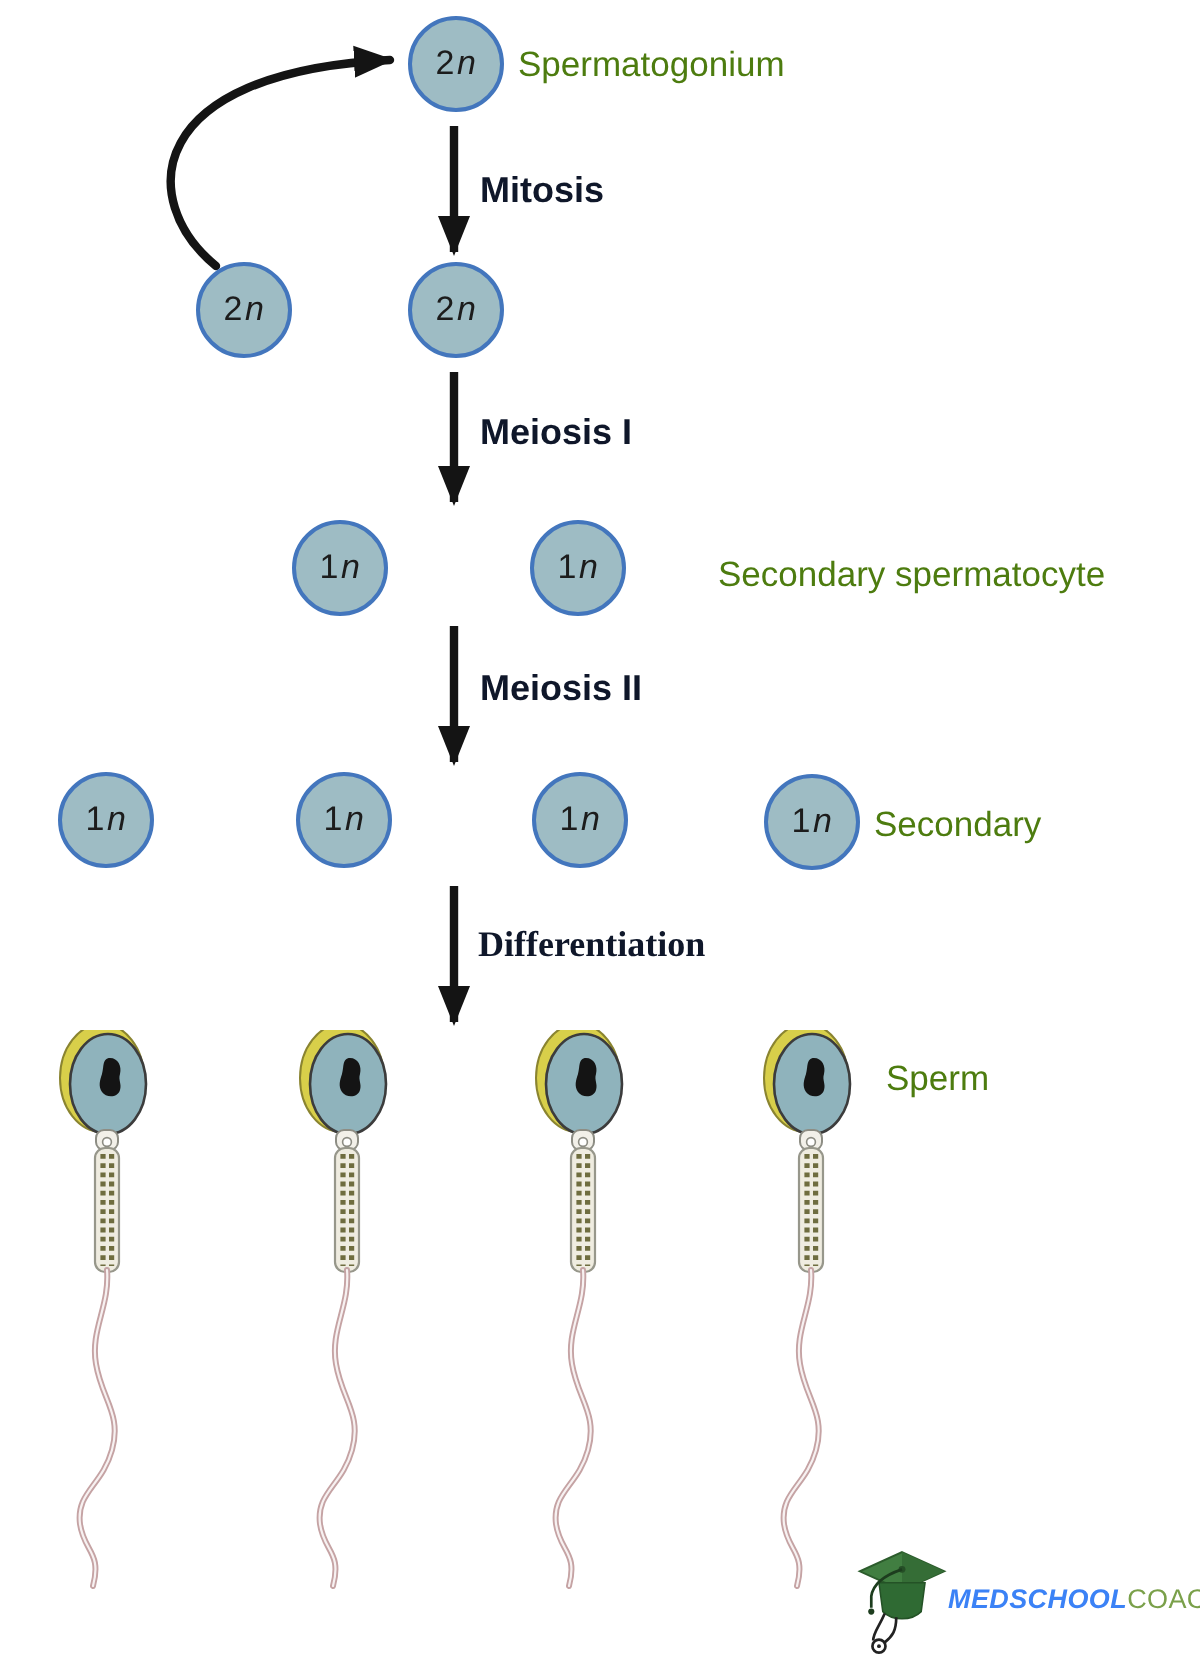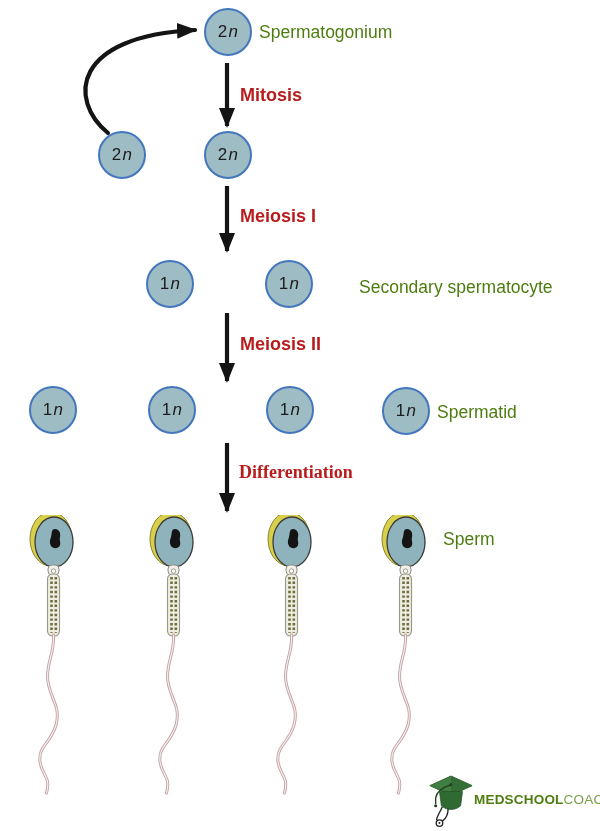--- a/index.html
+++ b/index.html
@@ -41,21 +41,21 @@
     font-size: 17.5px;
     color: #4d7c0f;
     white-space: nowrap;
     line-height: 20px;
   }
 
   .process-label {
     position: absolute;
     font-size: 18px;
     font-weight: bold;
-    color: #b91c1c;
+    color: #0f172a;
     white-space: nowrap;
     line-height: 20px;
   }
 
   .sperm {
     position: absolute;
     width: 64px;
     height: 285px;
   }
 
@@ -67,21 +67,21 @@
     height: 60px;
   }
   .logo .logo-icon { position: absolute; left: 0; top: 1px; width: 48px; height: 58px; }
   .logo .logo-text {
     position: absolute;
     left: 47px; top: 21px;
     font-size: 13.5px;
     letter-spacing: 0.2px;
     white-space: nowrap;
   }
-  .logo .logo-text .bold-part { font-weight: bold; color: #4d7c0f; }
+  .logo .logo-text .bold-part { font-weight: bold; color: #3b82f6; font-style: italic; }
   .logo .logo-text .light-part { font-weight: normal; color: #7aa04a; }
 </style>
 </head>
 <body>
 
 <div class="canvas">
 
   <svg width="0" height="0" style="position:absolute" aria-hidden="true">
     <defs>
       <g id="sperm-shape">
@@ -164,21 +164,21 @@
       <span class="ltr">n</span>
   </div>
   <div class="cell" style="left:266px; top:386px;">
     <span>1</span>
       <span class="ltr">n</span>
   </div>
   <div class="cell" style="left:382px; top:387px;">
     <span>1</span>
       <span class="ltr">n</span>
   </div>
-  <div class="annotation" style="left:437px; top:402px;">Spermatid</div>
+  <div class="annotation" style="left:437px; top:402px;">Secondary</div>
 
   <div class="process-label" style="left:239px; top:462px;font-family:Liberation Serif, serif;">Differentiation</div>
 
   <svg class="sperm" style="left:21px; top:515px;" viewBox="0 0 64 285">
       <use href="#sperm-shape"></use>
     </svg>
   <svg class="sperm" style="left:141px; top:515px;" viewBox="0 0 64 285">
       <use href="#sperm-shape"></use>
     </svg>
   <svg class="sperm" style="left:259px; top:515px;" viewBox="0 0 64 285">

